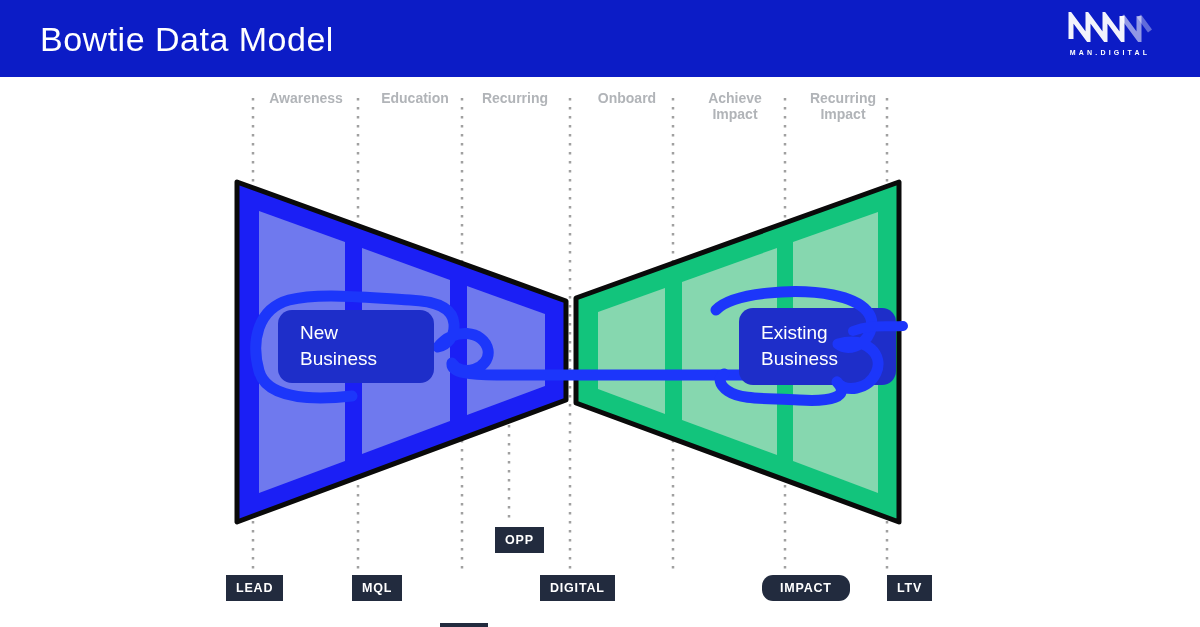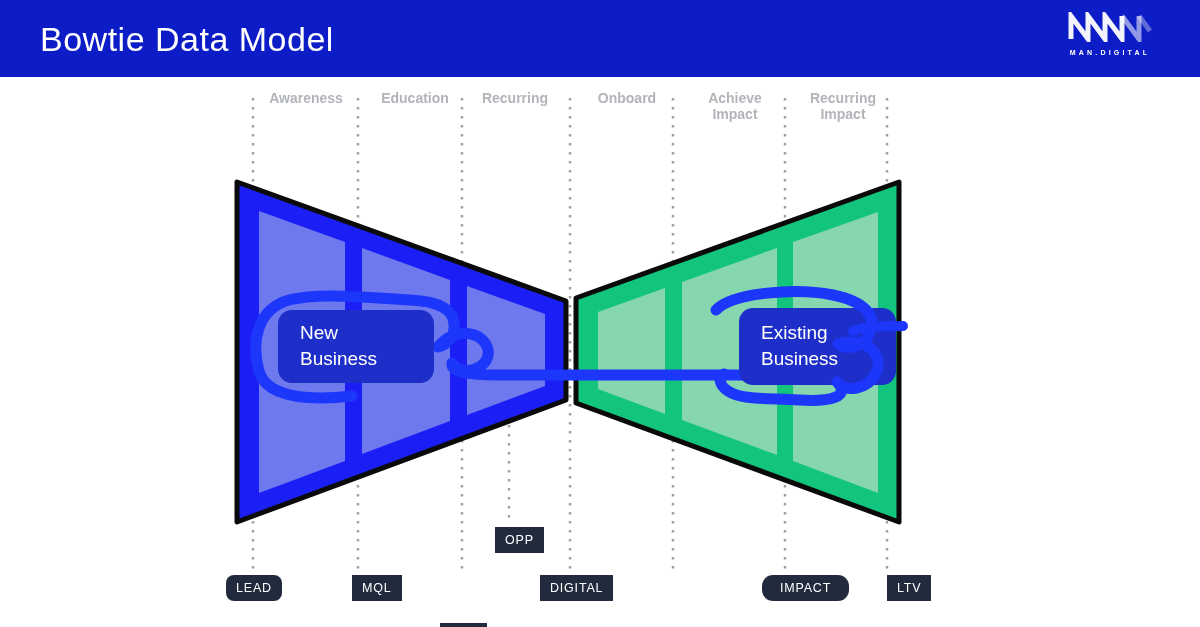--- a/index.html
+++ b/index.html
@@ -11,21 +11,21 @@
   .logo{position:absolute;right:42px;top:12px;width:96px;text-align:center;}
   .logo .brand-name{color:#ffffff;font-size:7px;font-weight:bold;letter-spacing:3.2px;margin-top:3px;}
   
   .canvas{position:relative;width:1200px;height:550px;background:#ffffff;}
   .canvas svg.layer{position:absolute;left:0;top:0;pointer-events:none;}
   .stage-label{position:absolute;top:13px;color:#b1b4b8;font-size:14px;font-weight:bold;
     text-align:center;line-height:16px;}
   .biz-badge{position:absolute;background:#1e2ec9;border-radius:14px;color:#ffffff;
     font-size:19px;line-height:26px;box-sizing:border-box;padding-left:22px;z-index:3;}
   .biz-badge span{display:block;width:100px;}
-  .milestone{position:absolute;background:#222b3e;color:#ffffff;font-size:12.5px;font-weight:normal;
+  .milestone{position:absolute;background:#222b3e;color:#ffffff;font-size:12.5px;font-weight:bold;
     letter-spacing:.8px;padding:6px 10px;z-index:5;white-space:nowrap;}
 </style>
 </head>
 <body>
 
 <div class="header">
   <h1>Bowtie Data Model</h1>
   <div class="logo">
     <svg width="88" height="30" viewBox="0 0 88 30">
       <path d="M5,27 L5,4 L22,27 L22,4 L39,27 L39,4 L56,27 L56,4" fill="none" stroke="#ffffff" stroke-width="5" opacity="0.95"></path>
@@ -85,21 +85,21 @@
     <span>Existing Business</span>
   </div>
 
   <svg class="layer" width="1200" height="550" viewBox="0 0 1200 550" style="z-index:4;">
     <path d="M 716,233 C 733,215 797,211 833,218 C 867,225 876,240 870,255 C 864,270 847,274 838,267
          C 868,259 884,279 876,296 C 868,313 845,316 837,305
          C 851,320 830,325 799,323 C 766,321 741,323 728,314 C 719,308 718,301 724,297" fill="none" stroke="#1c36fa" stroke-width="11" stroke-linecap="round" stroke-linejoin="round"></path>
     <path d="M 853,254 C 870,247 886,250 903,249" fill="none" stroke="#1c36fa" stroke-width="10" stroke-linecap="round"></path>
   </svg>
 
-  <div class="milestone" style="left:226px;top:498px;border-radius:8px;">LEAD</div>
+  <div class="milestone" style="left:226px;top:498px;">LEAD</div>
   <div class="milestone" style="left:332px;top:498px;margin-left:20px;">MQL</div>
   <div class="milestone" style="left:440px;top:498px;margin-top:48px;">SQL</div>
   <div class="milestone" style="left:495px;top:450px;">OPP</div>
   <div class="milestone" style="left:540px;top:498px;">DIGITAL</div>
   <div class="milestone" style="left:762px;top:498px;padding:6px 18px;border-radius:11px;">IMPACT</div>
   <div class="milestone" style="left:887px;top:498px;">LTV</div>
 
 </div>
 
 </body></html>

